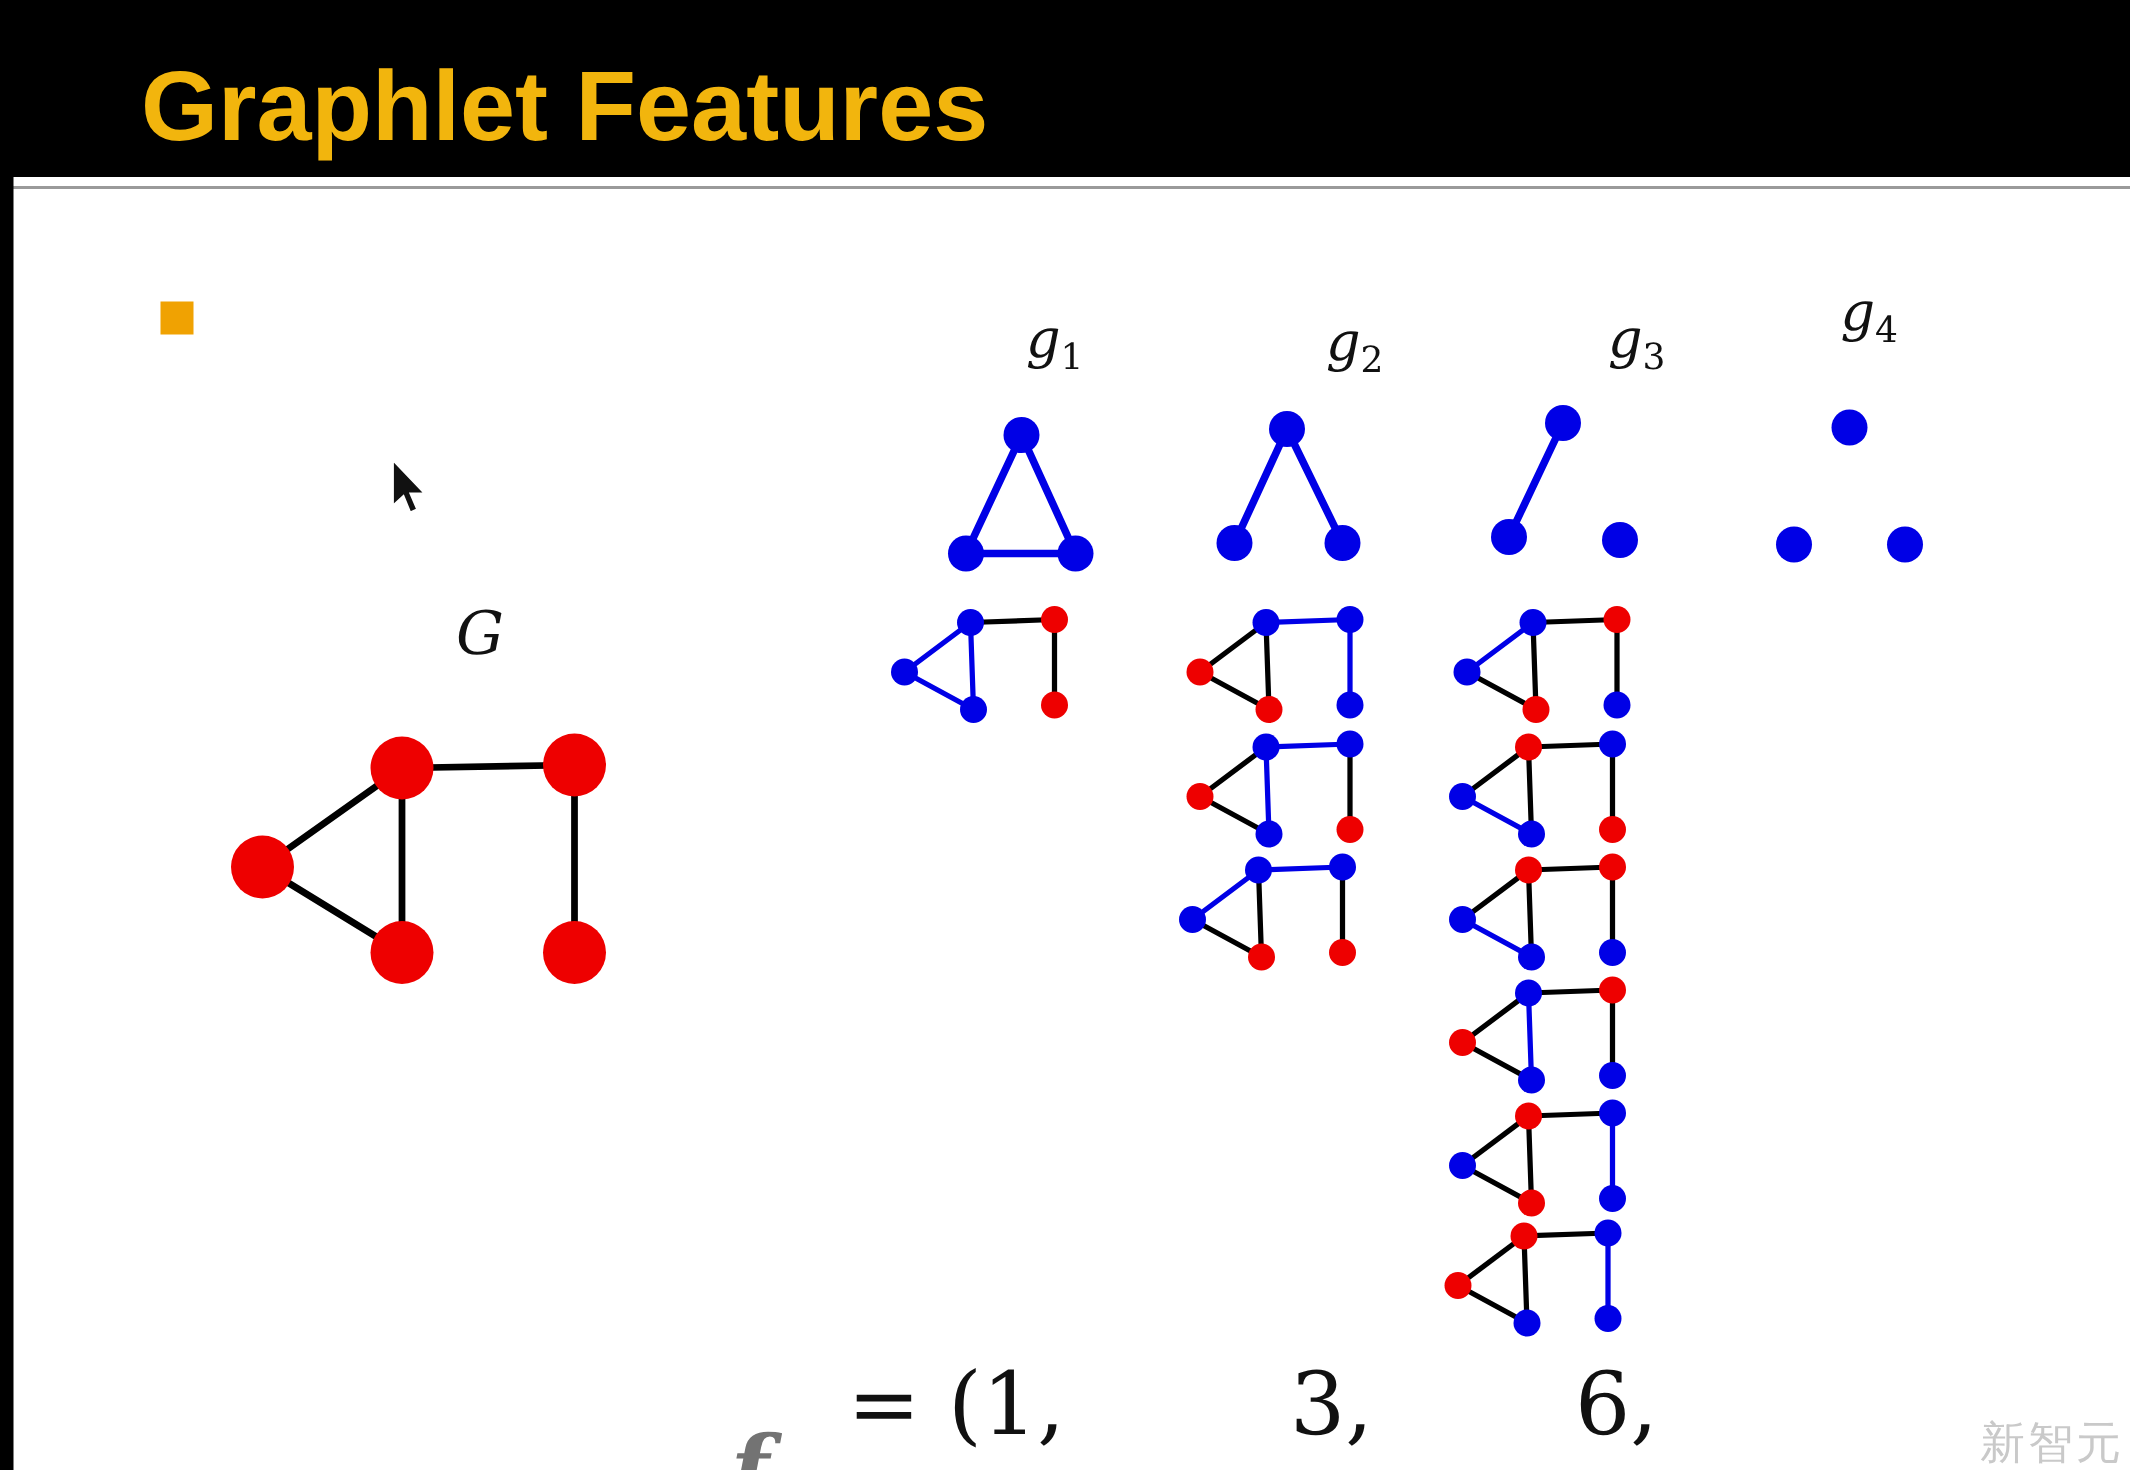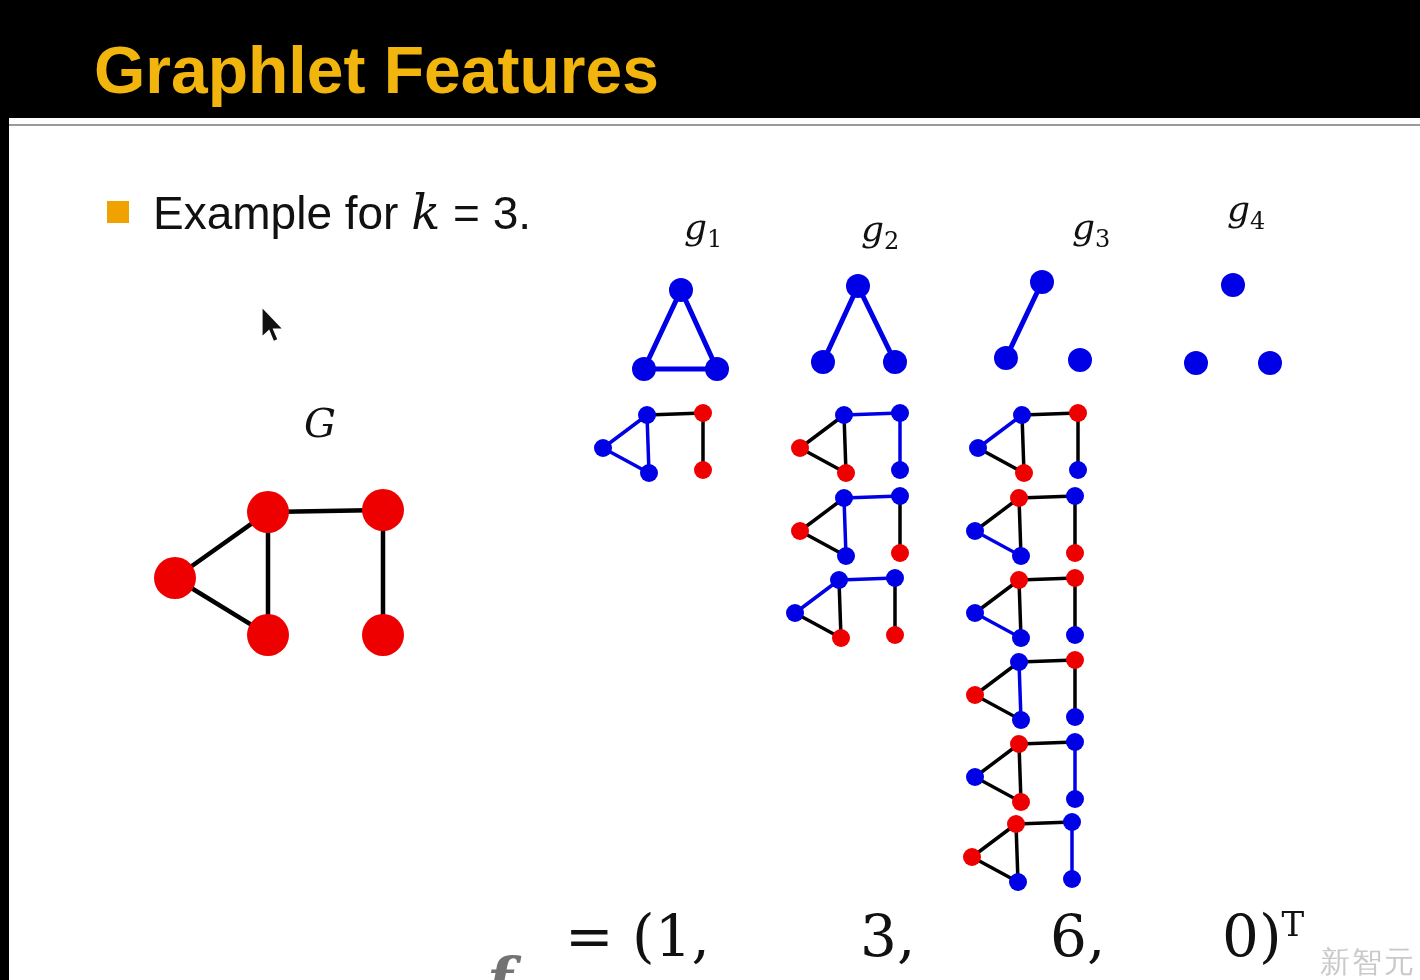--- a/index.html
+++ b/index.html
@@ -34,24 +34,23 @@
 
 <div class="slide">
 
   <div class="header">
     <div class="title">Graphlet Features</div>
   </div>
   <div class="sep"></div>
   <div class="left-strip"></div>
 
   <span class="bullet-sq"></span>
-  <div class="bullet-text"><span>Example for </span><span class="kvar">k</span><span> = 3.</span></div>
 
   <div class="glabel" style="left:684px;top:206px"><span>g</span><sub>1</sub></div>
-  <div class="glabel" style="left:861px;top:208px"><span>g</span><sub>2</sub></div>
+  <div class="glabel" style="left:884px;top:208px"><span>g</span><sub>2</sub></div>
   <div class="glabel" style="left:1072px;top:206px"><span>g</span><sub>3</sub></div>
   <div class="glabel" style="left:1227px;top:188px"><span>g</span><sub>4</sub></div>
 
   <div class="Glabel">G</div>
 
   <svg id="graph-canvas" width="1420" height="980">
       <g>
         <line x1="681" y1="290" x2="644" y2="369" stroke="#0000E6" stroke-width="5" stroke-linecap="round"></line>
         <line x1="681" y1="290" x2="717" y2="369" stroke="#0000E6" stroke-width="5" stroke-linecap="round"></line>
         <line x1="644" y1="369" x2="717" y2="369" stroke="#0000E6" stroke-width="5" stroke-linecap="round"></line>
@@ -212,17 +211,16 @@
     </svg>
 
   <svg class="cursor" width="26" height="38">
     <polygon points="2,1 2,31 9,24.5 13.5,35.5 18,33.5 13.5,23 23,23" fill="#111" stroke="#fff" stroke-width="1.2"></polygon>
   </svg>
 
   <div class="fvec"><span>f</span><sub>G</sub></div>
   <span class="fpart" style="left:565px">= (1,</span>
   <span class="fpart" style="left:860px">3,</span>
   <span class="fpart" style="left:1050px">6,</span>
-  <span class="fpart" style="left:1222px"><span>0)</span><sup>T</sup></span>
 
   <div class="watermark">新智元</div>
 
 </div>
 
 </body></html>

